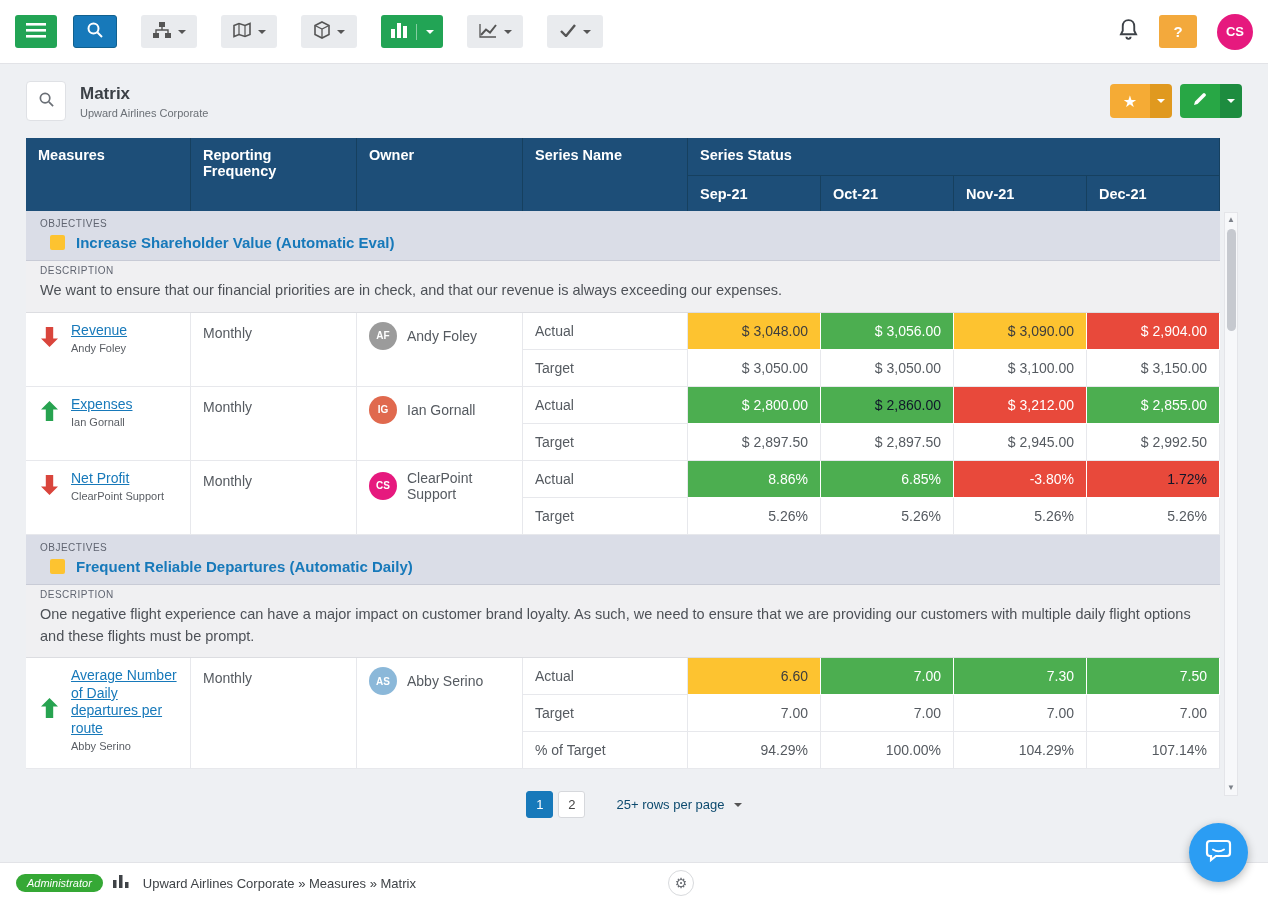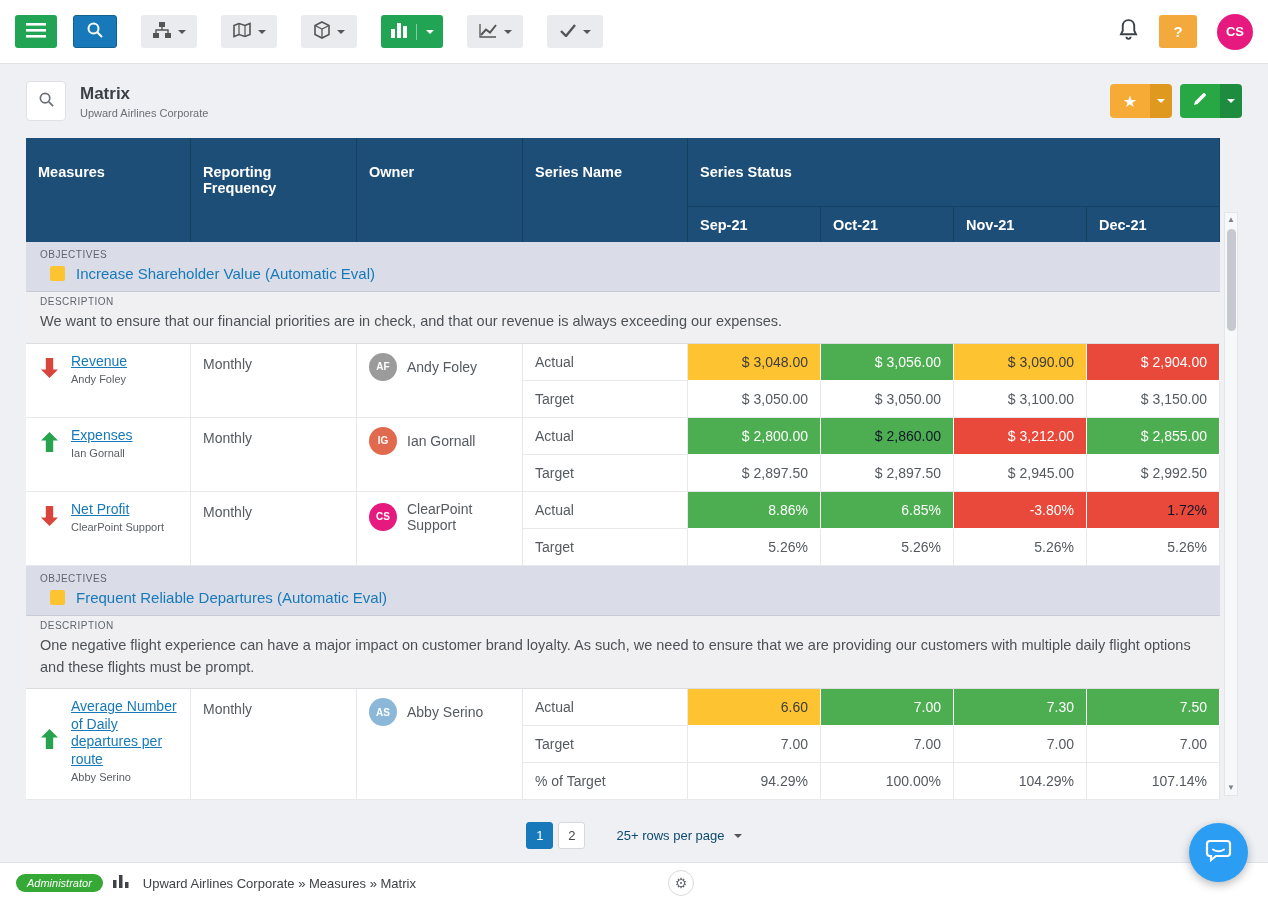--- a/index.html
+++ b/index.html
@@ -30,30 +30,30 @@
   .split{display:flex;cursor:pointer}
   .split .main{width:40px;height:34px;display:flex;align-items:center;justify-content:center;border-radius:4px 0 0 4px}
   .split .dd{width:22px;height:34px;display:flex;align-items:center;justify-content:center;border-radius:0 4px 4px 0}
   .star-main{background:#f5ab35;color:#fff;font-size:16px}
   .star-dd{background:#e0991f}
   .edit-main{background:#28a745}
   .edit-dd{background:#1d8c3f}
 
   
   .matrix{margin:0 26px;border-collapse:separate;border-spacing:0;table-layout:fixed;width:1194px;background:#fff}
-  .matrix th{background:#1d4e78;color:#fff;font-size:14.5px;font-weight:bold;text-align:left;padding:26px 12px;border-right:1px solid #16405f;vertical-align:top}
+  .matrix th{background:#1d4e78;color:#fff;font-size:14.5px;font-weight:bold;text-align:left;padding:9px 12px;border-right:1px solid #16405f;vertical-align:top}
   .matrix tr.hrow1 th{height:37px}
   .matrix th.month-th{height:36px;vertical-align:middle;padding:8px 12px;border-top:1px solid #16405f}
   .matrix td{font-size:14px;color:#555a60;border-right:1px solid #e7e8ec;border-bottom:1px solid #e7e8ec;background:#fff}
 
   .obj-td{background:#dadde7 !important;padding:7px 14px 9px;border-bottom:1px solid #c8cbd6 !important;border-right:none !important}
   .mini{font-size:10px;color:#5f6470;letter-spacing:.5px}
   .obj-line{display:flex;align-items:center;gap:11px;margin-top:5px;margin-left:10px}
   .obj-sq{width:15px;height:15px;background:#fdc330;border-radius:2px;flex:0 0 15px}
-  .obj-link{font-size:15px;color:#1779ba;font-weight:normal;text-decoration:none;cursor:pointer}
+  .obj-link{font-size:15px;color:#1779ba;font-weight:bold;text-decoration:none;cursor:pointer}
 
   .desc-td{background:#f0f0f2 !important;padding:4px 14px 10px;border-bottom:1px solid #dcdde1 !important;border-right:none !important}
   .desc-text{font-size:14.5px;color:#4d5157;margin-top:4px;line-height:1.5}
 
   .measure-cell{padding:9px 10px 9px 15px;vertical-align:top}
   .measure-inner{display:flex;gap:13px;align-items:center}
   .measure-link{color:#1779ba;font-size:14px;text-decoration:underline;cursor:pointer;line-height:1.25;display:inline-block}
   .measure-sub{font-size:11px;color:#5a5e64;margin-top:3px}
   .freq-cell{vertical-align:top;padding:12px 12px}
   .owner-cell{vertical-align:top;padding:9px 12px}
@@ -339,21 +339,21 @@
         <td class="value-cell">5.26%</td>
         <td class="value-cell">5.26%</td>
         <td class="value-cell">5.26%</td>
         <td class="value-cell">5.26%</td>
       </tr>
       <tr>
         <td class="obj-td" colspan="8">
           <div class="mini">OBJECTIVES</div>
           <div class="obj-line">
             <span class="obj-sq"></span>
-            <a class="obj-link">Frequent Reliable Departures (Automatic Eval)</a>
+            <a class="obj-link">Frequent Reliable Departures (Automatic Daily)</a>
           </div>
         </td>
       </tr>
       <tr>
         <td class="desc-td" colspan="8">
           <div class="mini">DESCRIPTION</div>
           <div class="desc-text">One negative flight experience can have a major impact on customer brand loyalty. As such, we need to ensure that we are providing our customers with multiple daily flight options and these flights must be prompt.</div>
         </td>
       </tr>
       <tr>

